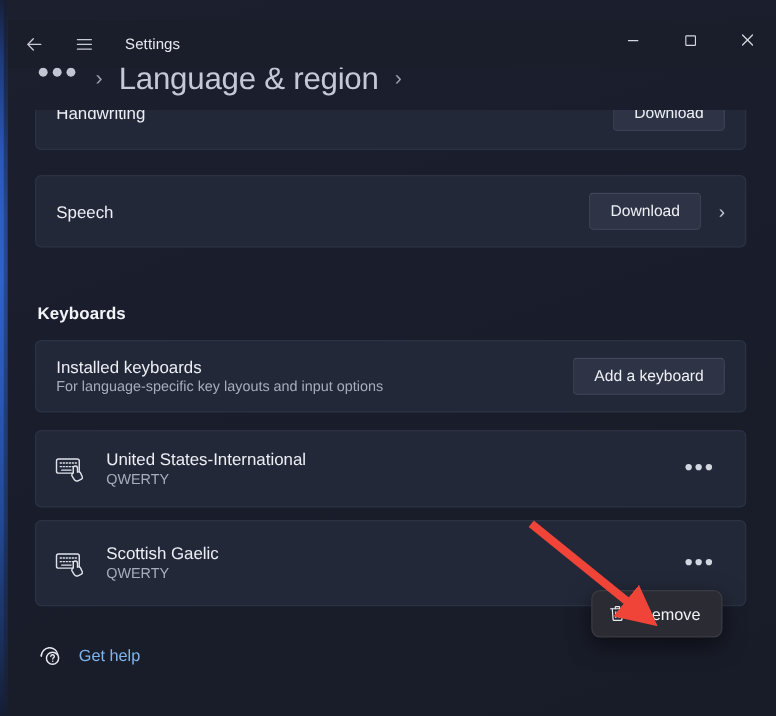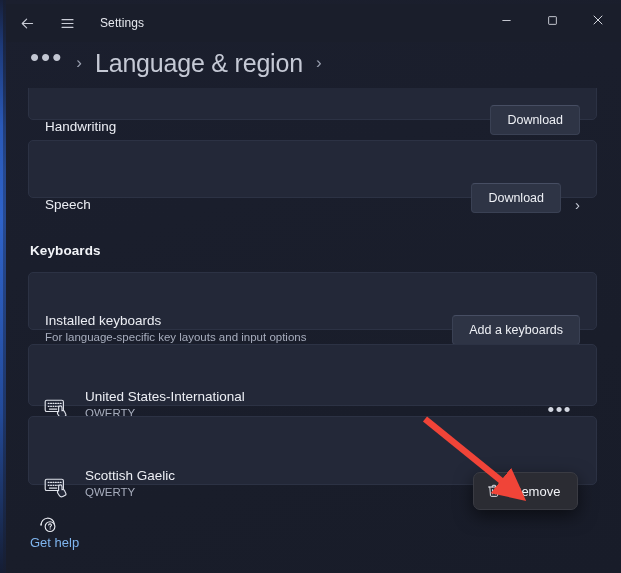--- a/index.html
+++ b/index.html
@@ -33,21 +33,21 @@
   .left-accent::after{
     content:"";
     position:absolute;
     left:3px; top:0; width:3px; height:100%;
     background: linear-gradient(180deg, rgba(24,30,48,.85), rgba(24,30,48,.35) 30%, rgba(24,30,48,.55));
   }
 
   
   .titlebar {
     position: absolute;
-    left: 0; top: 4px;
+    left: 0; top: 16px;
     width: 621px;
     height: 38px;
     background: #1a1e2b;
     z-index: 20;
   }
   .tb-btn {
     position: absolute;
     top: 4px;
     width: 30px;
     height: 30px;
@@ -136,25 +136,25 @@
     left: 28px;
     width: 569px;
     background: #232838;
     border: 1px solid #2c3244;
     border-radius: 5px;
     box-sizing: border-box;
   }
 
   .row-inner {
     position: absolute;
-    left: 0; top: 16px;
+    left: 0; top: 0;
     width: 100%;
     height: 100%;
     display: flex;
-    align-items: flex-end;
+    align-items: center;
     padding: 0 16px 0 16px;
     box-sizing: border-box;
   }
   .row-text { flex: 1 1 auto; min-width: 0; }
   .row-title {
     color: #eceef4;
     font-size: 13.5px;
     line-height: 17px;
   }
   .row-sub {
@@ -212,21 +212,20 @@
   }
 
   
   .gethelp {
     position: absolute;
     left: 30px;
     top: 514px;
     display: flex;
     align-items: center;
     z-index: 15;
-    flex-direction: column;
   }
   .gethelp-icon {
     width: 21px; height: 21px;
     color: #e9ebf1;
     margin-right: 12px;
   }
   .gethelp-text {
     color: #7fb5ef;
     font-size: 13px;
   }
@@ -341,21 +340,21 @@
     </div>
 
     <div class="section-head" style="top:155px;">Keyboards</div>
 
     <div class="card" style="top:184px; height:58px;">
       <div class="row-inner">
         <div class="row-text">
           <div class="row-title">Installed keyboards</div>
           <div class="row-sub">For language-specific key layouts and input options</div>
         </div>
-        <button class="btn">Add a keyboards</button>
+        <button class="btn">Add a keyboard</button>
       </div>
     </div>
 
     <div class="card" style="top:256px; height:62px;padding-left:28px;">
       <div class="row-inner" style="padding-left:0;">
         <span class="kbd-icon">
           <svg width="26" height="26" viewBox="0 0 26 26" fill="none" stroke="currentColor" stroke-width="1.15" stroke-linejoin="round">
             <rect x="2.2" y="5.2" width="18.2" height="11.3" rx="1.6"></rect>
             <path d="M5.2 8.4h.9M7.6 8.4h.9M10 8.4h.9M12.4 8.4h.9M14.8 8.4h.9M17.2 8.4h.9" stroke-linecap="round"></path>
             <path d="M5.2 11.3h.9M7.6 11.3h.9M10 11.3h.9M12.4 11.3h.9M14.8 11.3h.9" stroke-linecap="round"></path>

